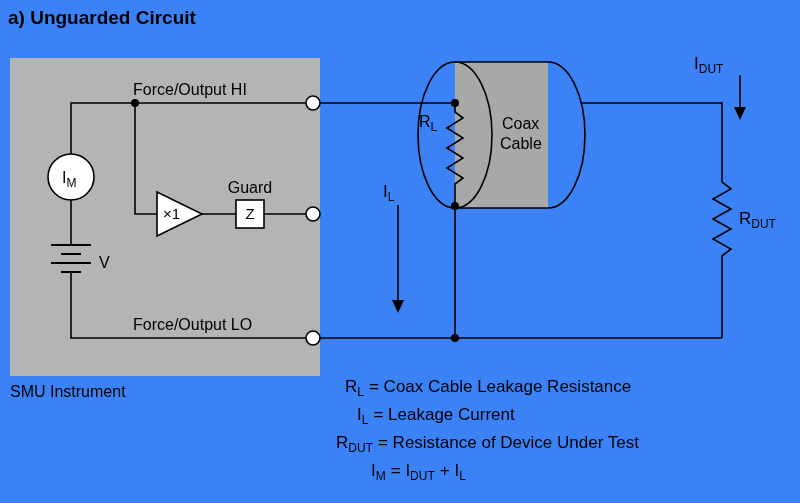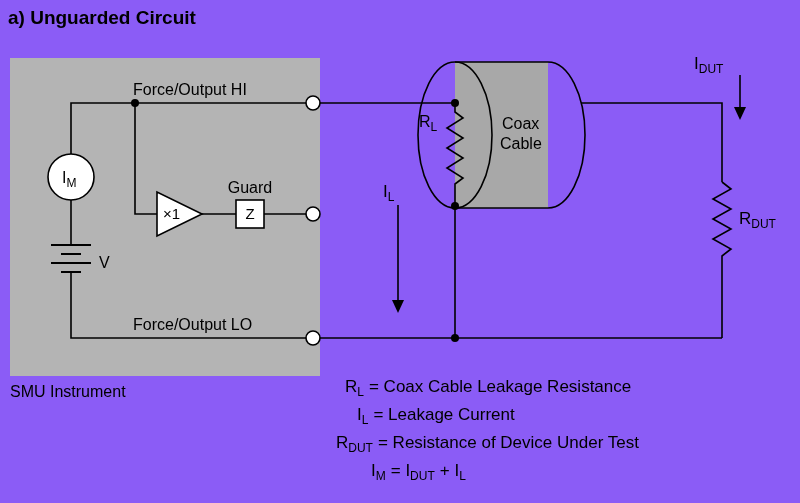--- a/index.html
+++ b/index.html
@@ -1,16 +1,16 @@
 <!DOCTYPE html>
 <html><head>
 <meta charset="utf-8">
 <style>
   html,body{margin:0;padding:0;background:#ffffff;}
-  .stage{width:800px;height:503px;position:relative;background:#8b5cf6;overflow:hidden;}
+  .stage{width:800px;height:503px;position:relative;background:#3b82f6;overflow:hidden;}
   svg{display:block;}
   text{font-family:"Liberation Sans",sans-serif;fill:#000;white-space:pre;}
   .title{font-size:19px;font-weight:bold;}
   .lbl{font-size:16px;}
   .lbl17{font-size:17px;}
   .small{font-size:15px;}
   .sub{font-size:12px;}
   .wire{stroke:#000;stroke-width:1.6;fill:none;}
   .plate{stroke:#000;stroke-width:2;fill:none;}
   .comp{fill:#ffffff;stroke:#000;stroke-width:1.6;}

